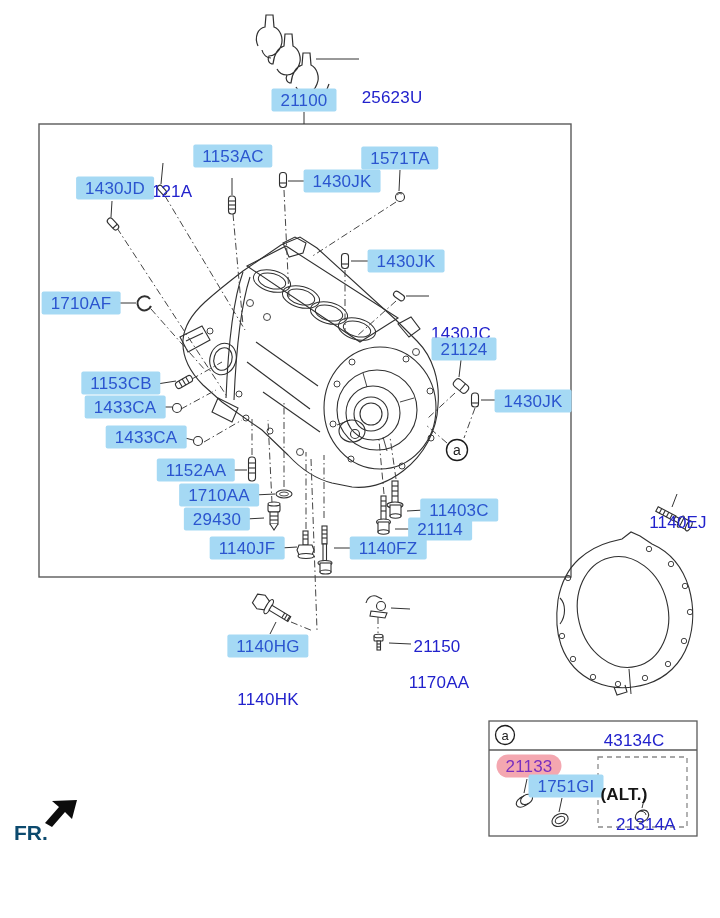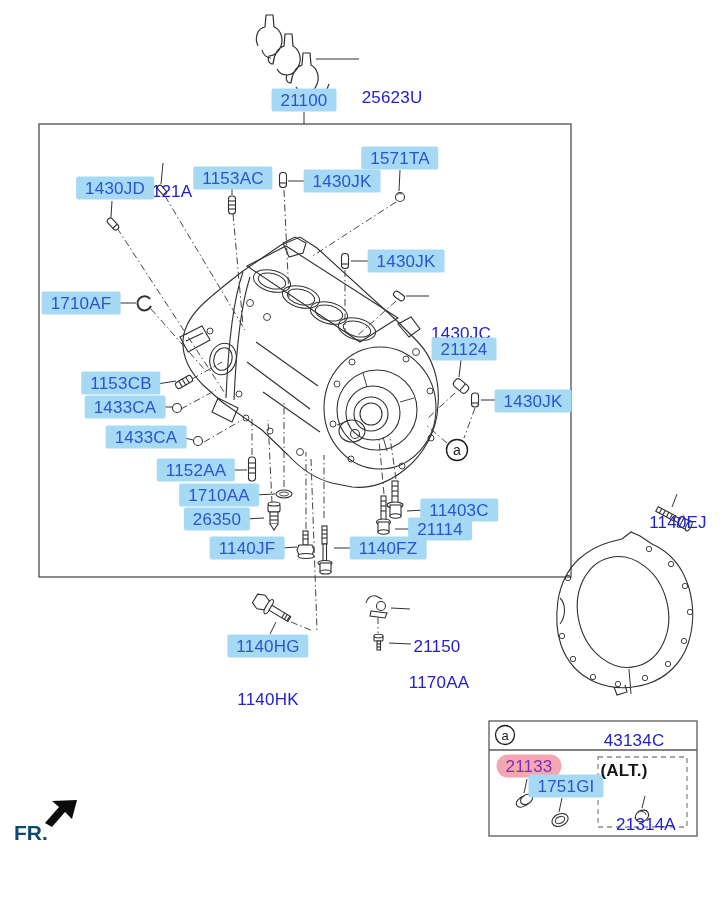--- a/index.html
+++ b/index.html
@@ -4,21 +4,21 @@
 <style>
   html,body{margin:0;padding:0;background:#ffffff;}
   .stage{position:relative;width:720px;height:918px;background:#ffffff;overflow:hidden;
          font-family:"Liberation Sans",sans-serif;}
   .art{position:absolute;left:0;top:0;}
   .co{position:absolute;transform:translate(-50%,-50%);white-space:nowrap;
       font:17px/21px "Liberation Sans",sans-serif;letter-spacing:0.2px;z-index:5;}
   .bubble{background:#a5d9f4;color:#2b55cf;padding:1px 9px;border-radius:2px;}
   .plain{color:#2222cc;margin-top:37px;}
   .highlight{background:#f4a7b0;color:#7a2fbf;padding:1px 9px;border-radius:13px;}
-  .black{color:#161616;font-weight:bold;}
+  .black{color:#161616;font-weight:bold;margin-top:24px;}
   .fr{position:absolute;left:14px;top:822px;color:#0c4a6e;font:bold 21px/22px "Liberation Sans",sans-serif;z-index:5;}
 </style>
 </head>
 <body>
 
 <div class="stage">
 
 <svg class="art" width="720" height="918" viewBox="0 0 720 918">
 
   <g fill="none" stroke="#5a5a5a" stroke-width="1.4">
@@ -355,35 +355,35 @@
     <circle cx="505" cy="735" r="9.5" fill="#ffffff" stroke="#1c1c1c" stroke-width="1.3"></circle>
     <text x="505" y="740" text-anchor="middle" font-size="13" fill="#1c1c1c" font-family="Liberation Sans, sans-serif">a</text>
   </g>
 
   <polygon points="45,823 59,807 52,801 77,800 72,819 65,812 52,827" fill="#0c0c0c"></polygon>
 </svg>
 
   <div class="co plain" style="left:392px;top:60px">25623U</div>
   <div class="co bubble" style="left:304px;top:100px">21100</div>
   <div class="co plain" style="left:163px;top:154px">21121A</div>
-  <div class="co bubble" style="left:233px;top:178px">1153AC</div>
+  <div class="co bubble" style="left:233px;top:156px">1153AC</div>
   <div class="co bubble" style="left:115px;top:188px">1430JD</div>
   <div class="co bubble" style="left:400px;top:158px">1571TA</div>
   <div class="co bubble" style="left:342px;top:181px">1430JK</div>
   <div class="co bubble" style="left:406px;top:261px">1430JK</div>
   <div class="co plain" style="left:461px;top:296px">1430JC</div>
   <div class="co bubble" style="left:81px;top:303px">1710AF</div>
   <div class="co bubble" style="left:464px;top:349px">21124</div>
   <div class="co bubble" style="left:121px;top:383px">1153CB</div>
   <div class="co bubble" style="left:125px;top:407px">1433CA</div>
   <div class="co bubble" style="left:533px;top:401px">1430JK</div>
   <div class="co bubble" style="left:146px;top:437px">1433CA</div>
   <div class="co bubble" style="left:196px;top:470px">1152AA</div>
   <div class="co bubble" style="left:219px;top:495px">1710AA</div>
-  <div class="co bubble" style="left:217px;top:519px">26350</div>
+  <div class="co bubble" style="left:217px;top:519px">29430</div>
   <div class="co bubble" style="left:247px;top:548px">1140JF</div>
   <div class="co bubble" style="left:388px;top:548px">1140FZ</div>
   <div class="co bubble" style="left:459px;top:510px">11403C</div>
   <div class="co bubble" style="left:440px;top:529px">21114</div>
   <div class="co plain" style="left:437px;top:609px">21150</div>
   <div class="co plain" style="left:439px;top:645px">1170AA</div>
   <div class="co bubble" style="left:268px;top:646px">1140HG</div>
   <div class="co plain" style="left:268px;top:662px">1140HK</div>
   <div class="co plain" style="left:678px;top:485px">1140EJ</div>
   <div class="co plain" style="left:634px;top:703px">43134C</div>

